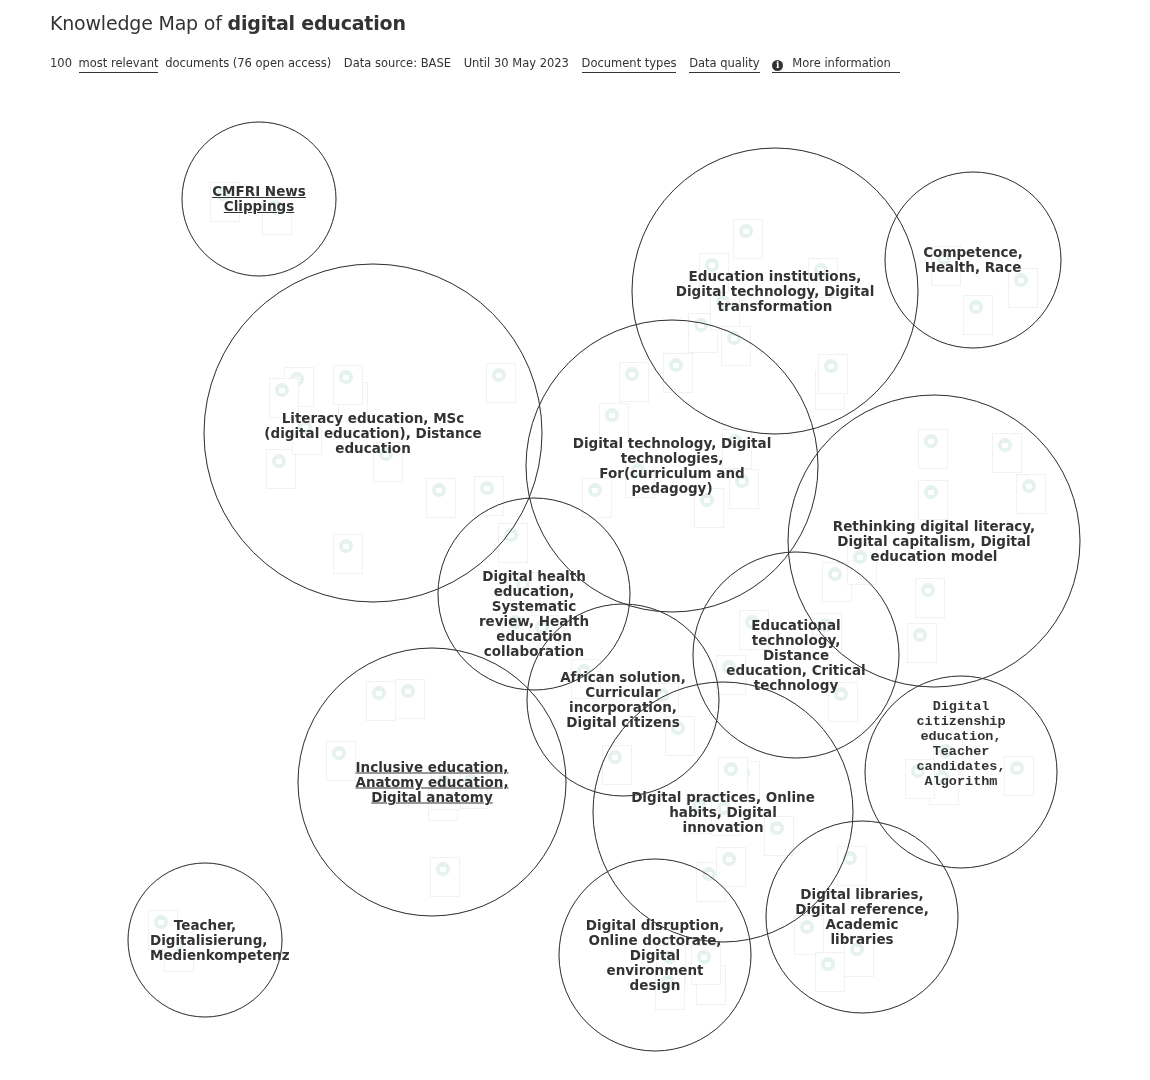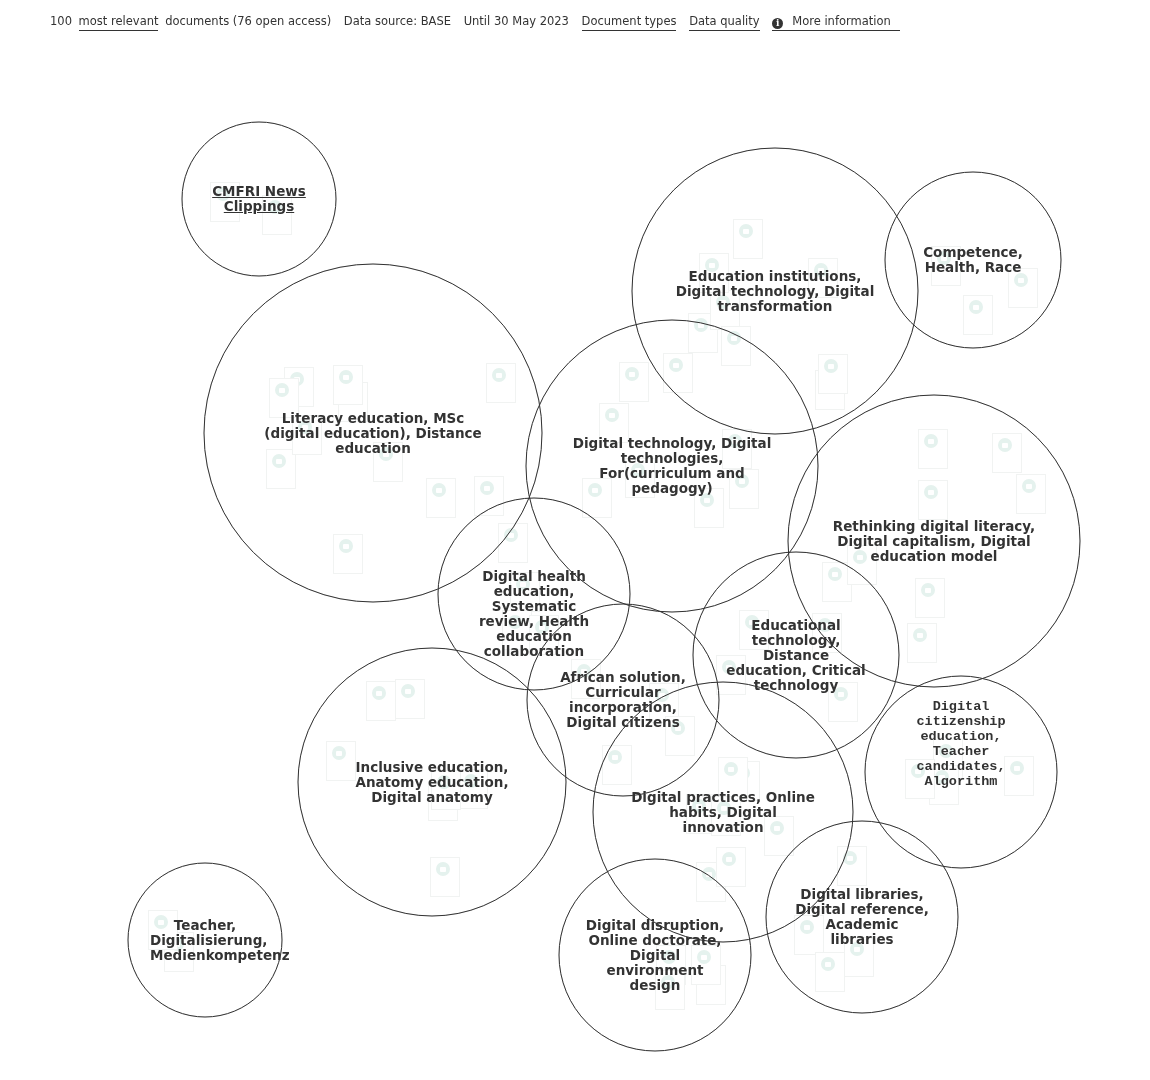--- a/index.html
+++ b/index.html
@@ -1,39 +1,40 @@
 <!DOCTYPE html>
 <html><head>
 <meta charset="utf-8">
 <style>
   html, body { margin:0; padding:0; background:#ffffff; }
   body { width:1150px; height:1080px; position:relative; overflow:hidden;
          font-family:"DejaVu Sans","Liberation Sans",sans-serif; color:#333; }
   .header { position:absolute; left:50px; top:12px; }
   .title { font-size:19px; color:#333; margin:0; font-weight:normal; letter-spacing:-0.2px; }
   .title b { font-weight:bold; }
-  .context { margin-top:2px; font-size:11.5px; color:#333; white-space:nowrap; }
+  .context { margin-top:22px; font-size:11.5px; color:#333; white-space:nowrap; }
   .context span { margin-right:9px; }
   .context .ul { border-bottom:1px solid #333; padding-bottom:2px; cursor:pointer; }
   .context .noml { margin-right:0; }
   .info-icon { display:inline-block; width:11px; height:11px; border-radius:50%; background:#333;
                color:#fff; font-size:9px; line-height:11px; text-align:center; font-weight:bold;
                font-family:"DejaVu Serif",serif; margin-right:3px; vertical-align:-1px; }
   #map { position:absolute; left:0; top:0; }
   .bubble-label { position:absolute; text-align:center; font-size:13.5px; font-weight:bold;
                   color:#333; line-height:15px; transform:translate(-50%,-50%); cursor:pointer; }
   .doc { position:absolute; width:28px; height:38px; border:1px solid #f1f3f2; background:#fff; }
   .doc .lock { position:absolute; left:5px; top:4px; width:14px; height:14px; border-radius:50%;
                background:#e5f2ee; }
   .doc .lock:after { content:""; position:absolute; left:4px; top:5px; width:6px; height:5px; background:#fff; border-radius:1px; }
 </style>
 </head>
 <body>
 
 <div class="header">
+  <h1 class="title"><span>Knowledge Map of </span><b>digital education</b></h1>
   <div class="context">
     <span class="noml">100</span>
     <span class="ul noml" style="margin-left:3px">most relevant</span>
     <span style="margin-left:3px">documents (76 open access)</span>
     <span>Data source: BASE</span>
     <span>Until 30 May 2023</span>
     <span class="ul">Document types</span>
     <span class="ul">Data quality</span>
     <span class="ul"><span class="info-icon">i</span><span>More information</span></span>
   </div>
@@ -316,19 +317,19 @@
 <div id="labels">
     <div class="bubble-label" lang="en" style="left: 259px; top: 199px; width: 100px; hyphens: auto; text-decoration: underline;">CMFRI News Clippings</div>
     <div class="bubble-label" lang="en" style="left: 373px; top: 433px; width: 230px; hyphens: auto;">Literacy education, MSc (digital education), Distance education</div>
     <div class="bubble-label" lang="en" style="left: 775px; top: 291px; width: 205px; hyphens: auto;">Education institutions, Digital technology, Digital transformation</div>
     <div class="bubble-label" lang="en" style="left: 973px; top: 260px; width: 110px; hyphens: auto;">Competence, Health, Race</div>
     <div class="bubble-label" lang="en" style="left: 672px; top: 466px; width: 205px; hyphens: auto;">Digital technology, Digital technologies, For(curriculum and pedagogy)</div>
     <div class="bubble-label" lang="en" style="left: 934px; top: 541px; width: 215px; hyphens: auto;">Rethinking digital literacy, Digital capitalism, Digital education model</div>
     <div class="bubble-label" lang="en" style="left: 534px; top: 614px; width: 140px; hyphens: auto;">Digital health education, Systematic review, Health education collaboration</div>
     <div class="bubble-label" lang="en" style="left: 623px; top: 700px; width: 140px; hyphens: auto;">African solution, Curricular incorporation, Digital citizens</div>
     <div class="bubble-label" lang="en" style="left: 796px; top: 655px; width: 150px; hyphens: auto;">Educational technology, Distance education, Critical technology</div>
-    <div class="bubble-label" lang="en" style="left: 432px; top: 782px; width: 195px; hyphens: auto;">Inclusive education, Anatomy education, Digital anatomy</div>
+    <div class="bubble-label" lang="en" style="left: 432px; top: 782px; width: 195px; hyphens: auto; text-decoration: underline;">Inclusive education, Anatomy education, Digital anatomy</div>
     <div class="bubble-label" lang="en" style="left: 723px; top: 812px; width: 185px; hyphens: auto;">Digital practices, Online habits, Digital innovation</div>
     <div class="bubble-label" lang="en" style="left: 961px; top: 744px; width: 140px; hyphens: auto; font-family: Liberation Mono, monospace;">Digital citizenship education, Teacher candidates, Algorithm</div>
     <div class="bubble-label" lang="en" style="left: 862px; top: 917px; width: 140px; hyphens: auto;">Digital libraries, Digital reference, Academic libraries</div>
     <div class="bubble-label" lang="en" style="left: 655px; top: 955px; width: 140px; hyphens: auto;">Digital disruption, Online doctorate, Digital environment design</div>
     <div class="bubble-label" lang="en" style="left: 205px; top: 940px; width: 110px; hyphens: auto;">Teacher, Digitalisierung, Medienkompetenz</div>
   </div>
 
 </body></html>

